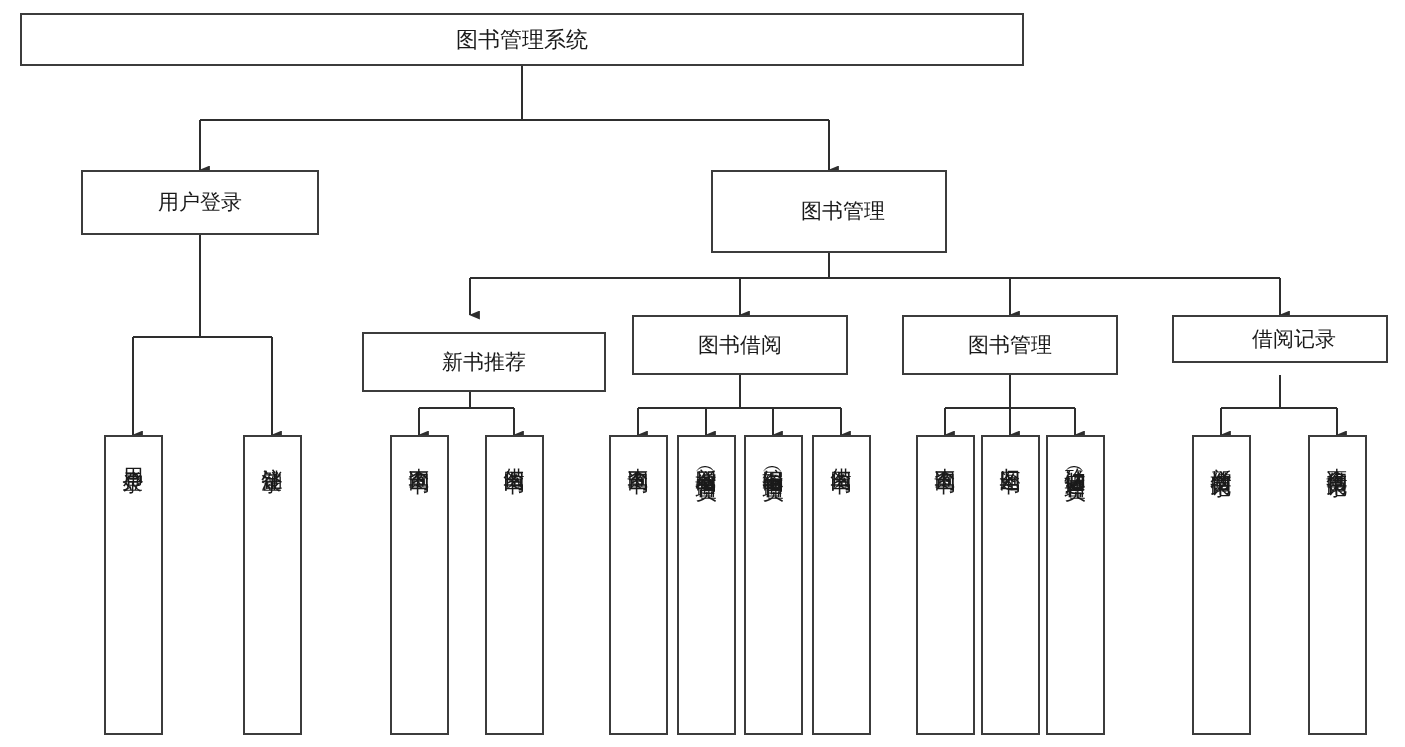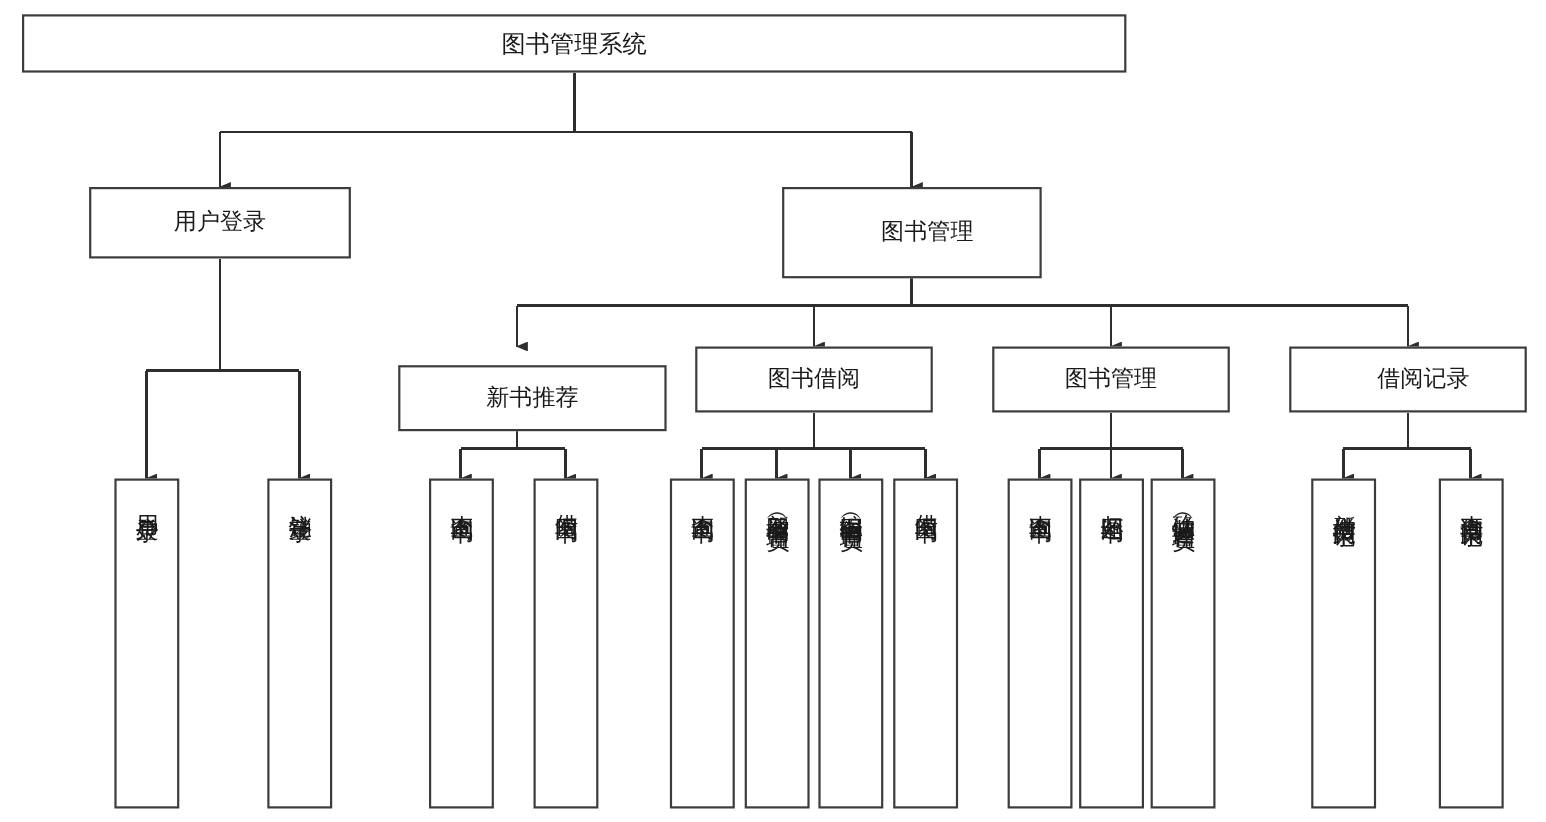--- a/index.html
+++ b/index.html
@@ -124,21 +124,21 @@
       </div>
       <div class="node horizontal branch" style="left: 362px; top: 332px; width: 244px; height: 60px;">
         <span class="node-label">新书推荐</span>
       </div>
       <div class="node horizontal branch" style="left: 632px; top: 315px; width: 216px; height: 60px;">
         <span class="node-label">图书借阅</span>
       </div>
       <div class="node horizontal branch" style="left: 902px; top: 315px; width: 216px; height: 60px;">
         <span class="node-label">图书管理</span>
       </div>
-      <div class="node horizontal branch" style="left: 1172px; top: 315px; width: 216px; height: 60px; padding-left: 28px;">
+      <div class="node horizontal branch" style="left: 1172px; top: 315px; width: 216px; height: 48px; padding-left: 28px;">
         <span class="node-label">借阅记录</span>
       </div>
       <div class="node vertical leaf" style="left: 104px; top: 435px; width: 59px; height: 300px;">
         <span class="node-label">用户登录</span>
       </div>
       <div class="node vertical leaf" style="left: 243px; top: 435px; width: 59px; height: 300px;">
         <span class="node-label">注销登录</span>
       </div>
       <div class="node vertical leaf" style="left: 390px; top: 435px; width: 59px; height: 300px;">
         <span class="node-label">查询图书</span>

